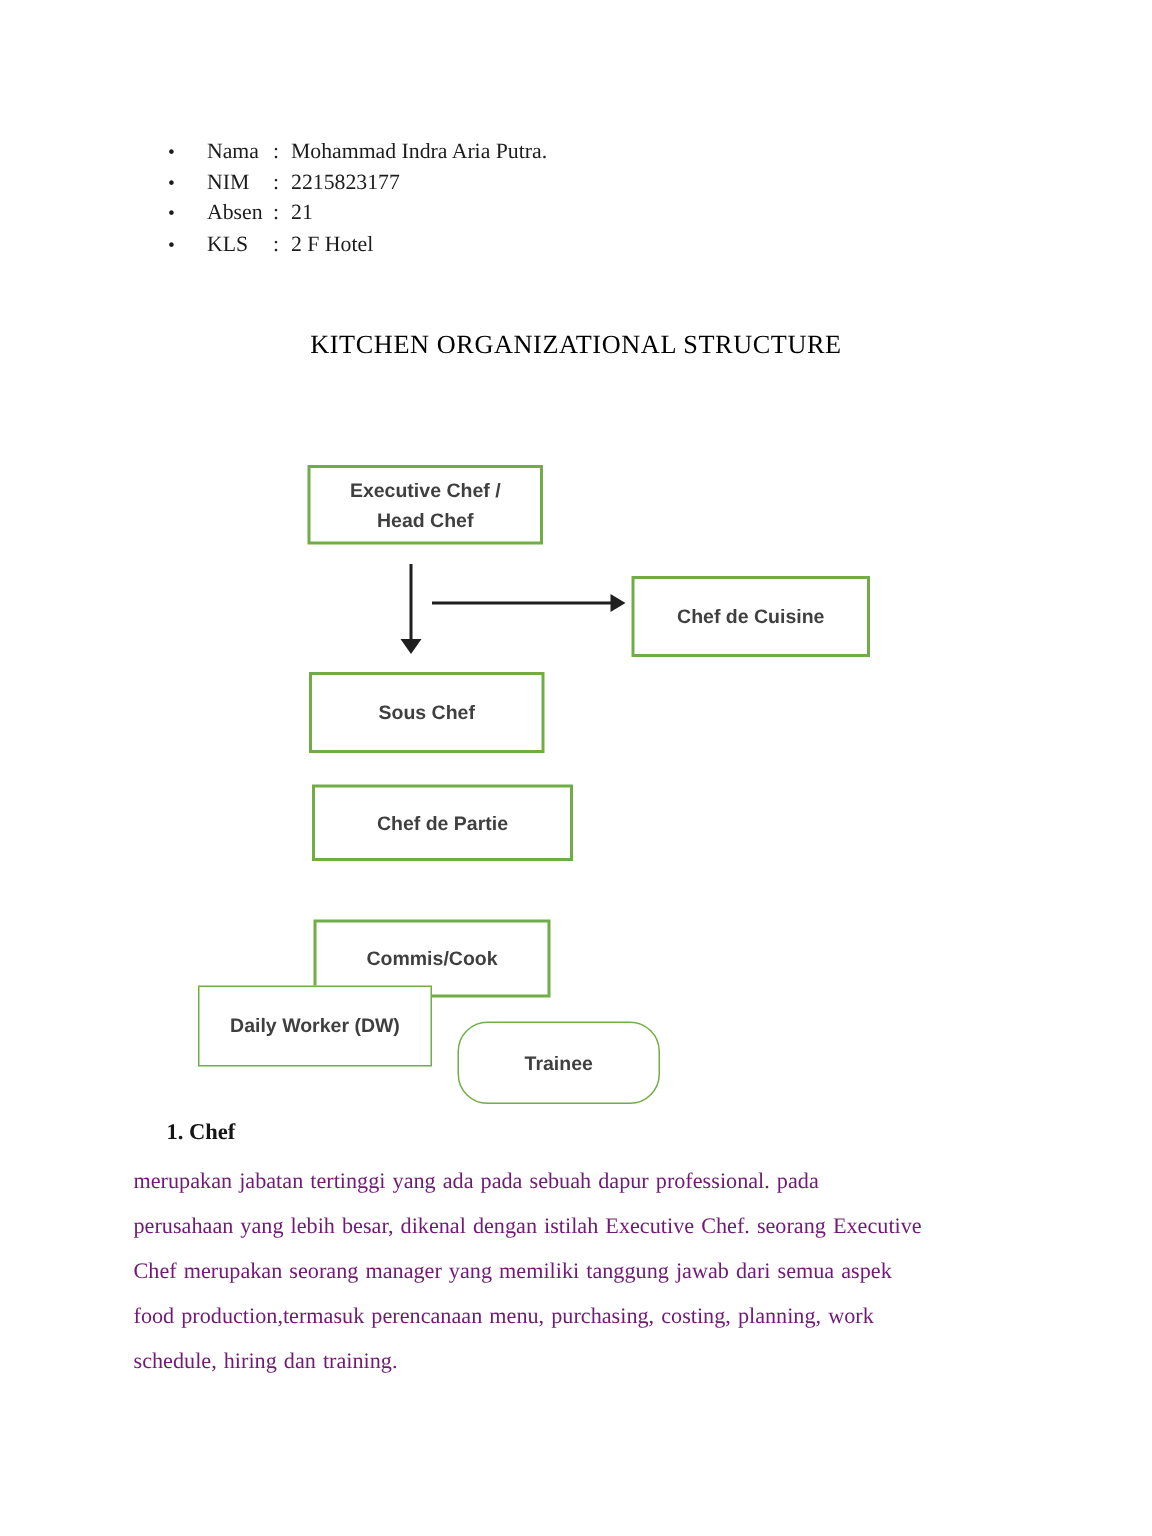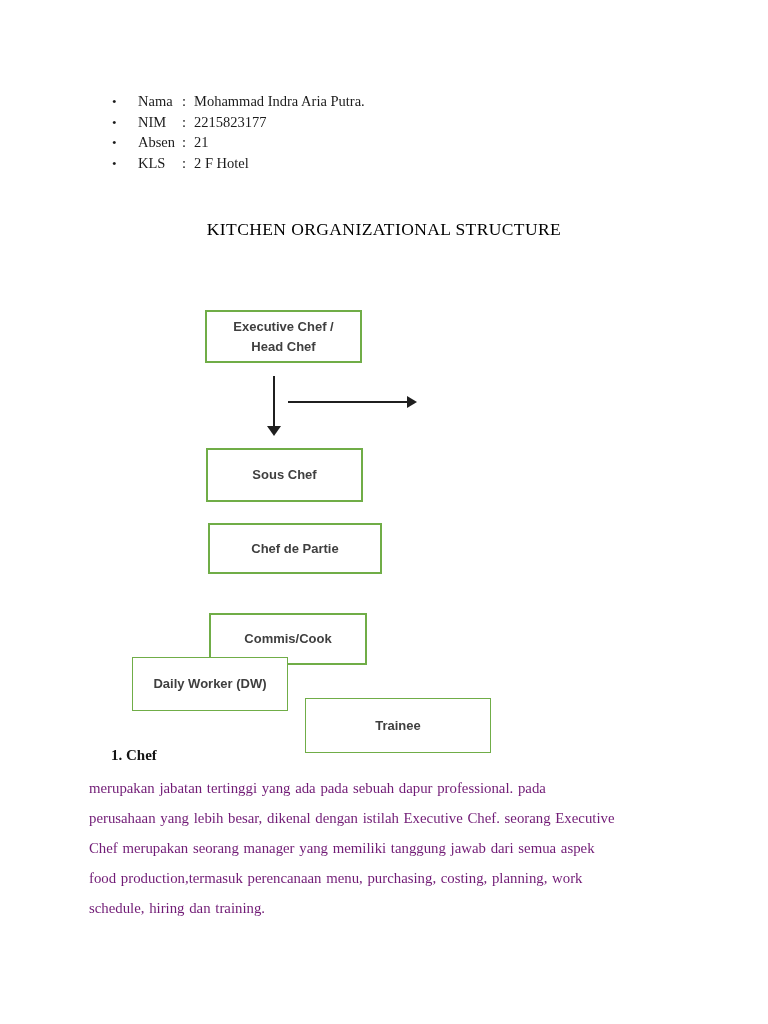--- a/index.html
+++ b/index.html
@@ -68,21 +68,21 @@
     color: #3f3f3f;
     line-height: 1.5;
     padding: 2px 12px;
   }
   .node-executive { left: 205px; top: 310px; width: 157px; height: 53px; }
   .node-cuisine   { left: 421px; top: 384px; width: 159px; height: 54px; }
   .node-sous      { left: 206px; top: 448px; width: 157px; height: 54px; border-width: 2.5px; }
   .node-partie    { left: 208px; top: 523px; width: 174px; height: 51px; border-width: 2.5px; }
   .node-commis    { left: 209px; top: 595px; width: 158px; height: 52px; margin-top: 18px; }
   .node-daily     { left: 132px; top: 657px; width: 156px; height: 54px; border-width: 1.5px; }
-  .node-trainee   { left: 305px; top: 698px; width: 186px; height: 55px; border-width: 1.5px; }
+  .node-trainee   { left: 305px; top: 681px; width: 135px; height: 55px; border-width: 1.5px; border-radius: 20px; }
 
   .arrow-line-v {
     position: absolute;
     left: 273px; top: 376px;
     width: 1.5px; height: 51px;
     background: #1f1f1f;
   }
   .arrow-head-down {
     position: absolute;
     left: 267px; top: 426px;
@@ -164,20 +164,21 @@
 
   <div class="doc-title">KITCHEN ORGANIZATIONAL STRUCTURE</div>
 
   <div class="org-node node-executive">Executive Chef / Head Chef</div>
 
   <div class="arrow-line-v"></div>
   <div class="arrow-head-down"></div>
   <div class="arrow-line-h"></div>
   <div class="arrow-head-right"></div>
 
+  <div class="org-node node-cuisine">Chef de Cuisine</div>
   <div class="org-node node-sous">Sous Chef</div>
   <div class="org-node node-partie">Chef de Partie</div>
   <div class="org-node node-commis">Commis/Cook</div>
   <div class="org-node node-daily">Daily Worker (DW)</div>
   <div class="org-node node-trainee">Trainee</div>
 
   <div class="section-heading">1. Chef</div>
   <div class="section-body">
     <div class="body-line">merupakan jabatan tertinggi yang ada pada sebuah dapur professional. pada</div>
     <div class="body-line">perusahaan yang lebih besar, dikenal dengan istilah Executive Chef. seorang Executive</div>

